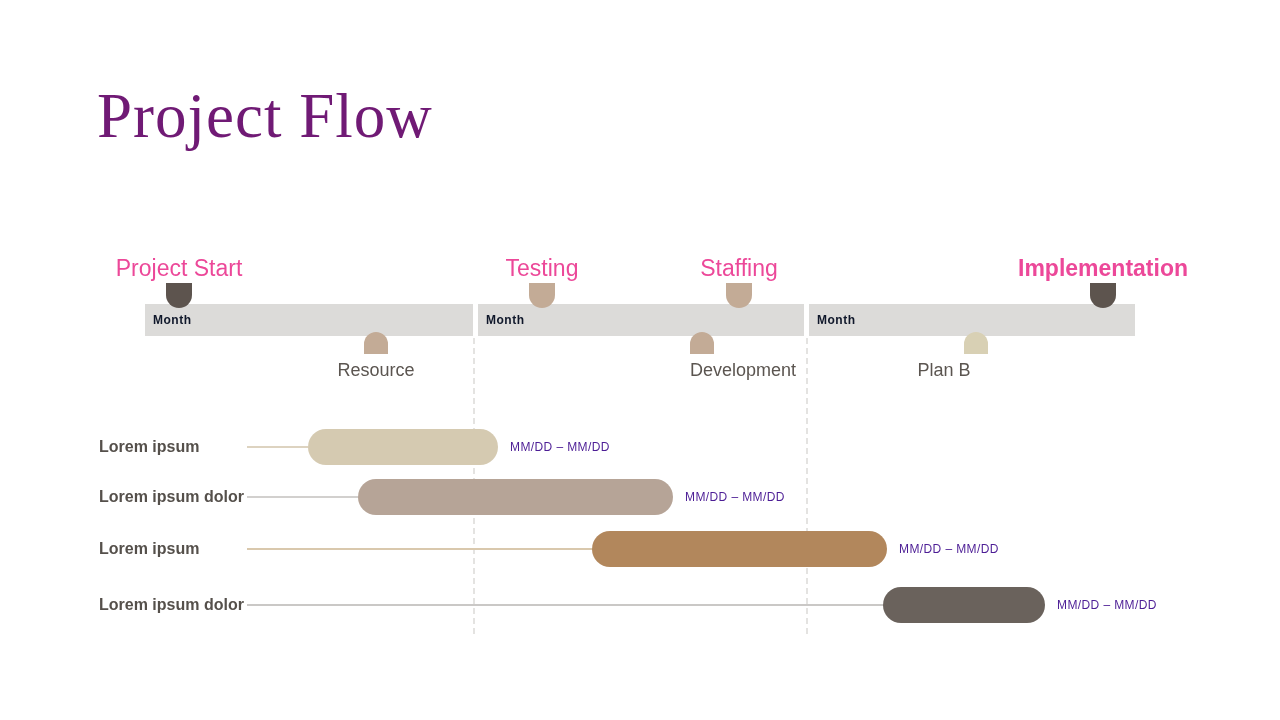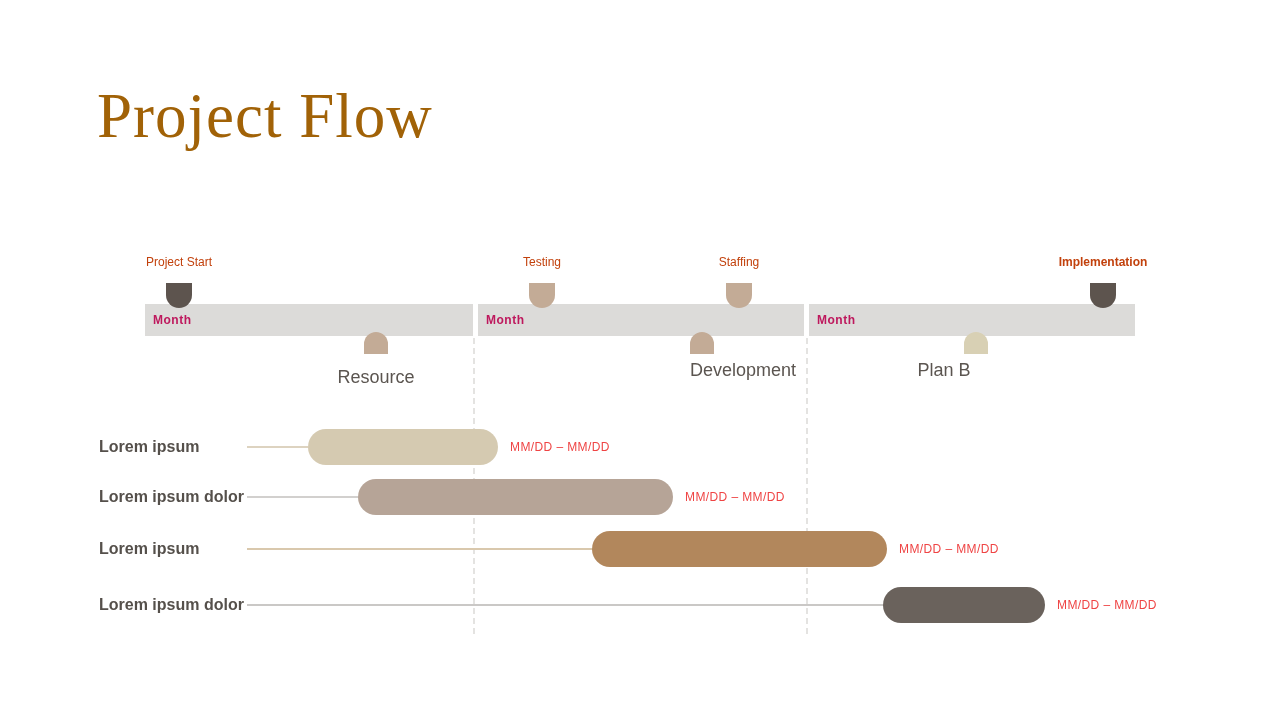--- a/index.html
+++ b/index.html
@@ -1,53 +1,53 @@
 <!DOCTYPE html>
 <html><head>
 <meta charset="utf-8">
 <style>
   html,body{margin:0;padding:0;background:#fff;}
   .slide{position:relative;width:1280px;height:720px;background:#ffffff;overflow:hidden;
          font-family:"Liberation Sans",sans-serif;}
 
   
   .title{position:absolute;left:97px;top:82px;font-family:"Liberation Serif",serif;
-         font-size:63px;line-height:1.1;color:#a16207;letter-spacing:1px;font-weight:400;}
+         font-size:63px;line-height:1.1;color:#701a75;letter-spacing:1px;font-weight:400;}
 
   
   .ms-label-top{position:absolute;top:255px;transform:translateX(-50%);
-                font-size:12px;color:#c2410c;white-space:nowrap;}
+                font-size:23px;color:#ec4899;white-space:nowrap;}
   .ms-label-bottom{position:absolute;top:360px;transform:translateX(-50%);
                    font-size:18px;color:#5b5550;white-space:nowrap;}
   .marker-top{position:absolute;top:283px;width:26px;height:25px;
               border-radius:0 0 13px 13px;transform:translateX(-50%);z-index:3;}
   .marker-bottom{position:absolute;top:332px;width:24px;height:22px;
                  border-radius:12px 12px 0 0;transform:translateX(-50%);z-index:3;}
   .mt-1{left:179px;} .mt-2{left:542px;} .mt-3{left:739px;} .mt-4{left:1103px;}
   .mb-1{left:376px;} .mb-2{left:702px;} .mb-3{left:976px;}
   .ml-1{left:179px;} .ml-2{left:542px;} .ml-3{left:739px;} .ml-4{left:1103px;font-weight:bold;}
-  .mlb-1{left:376px;margin-top:7px;} .mlb-2{left:701px;margin-left:42px;} .mlb-3{left:944px;}
+  .mlb-1{left:376px;} .mlb-2{left:701px;margin-left:42px;} .mlb-3{left:944px;}
 
   .month-seg{position:absolute;top:304px;height:32px;background:#dcdbd9;z-index:2;}
   .seg-1{left:145px;width:328px;} .seg-2{left:478px;width:326px;} .seg-3{left:809px;width:326px;}
   .month-seg span{display:block;padding-left:8px;line-height:32px;font-size:12px;
-                  font-weight:bold;color:#be185d;letter-spacing:0.5px;}
+                  font-weight:bold;color:#0f172a;letter-spacing:0.5px;}
 
   .vdash{position:absolute;top:338px;height:296px;width:0;
          border-left:2px dashed #e4e3e1;z-index:0;}
   .vd-1{left:473px;} .vd-2{left:806px;}
 
   
   .g-row{position:absolute;left:0;width:1280px;height:36px;z-index:1;padding-left:36px;}
   .gr-1{top:429px;} .gr-2{top:479px;} .gr-3{top:531px;} .gr-4{top:587px;}
   .g-label{position:absolute;left:99px;top:0;line-height:36px;font-size:16px;
            font-weight:bold;color:#55504b;white-space:nowrap;}
   .g-line{position:absolute;top:17px;height:2px;}
   .g-bar{position:absolute;top:0;height:36px;border-radius:18px;}
-  .g-date{position:absolute;top:0;line-height:36px;font-size:12px;color:#ef4444;
+  .g-date{position:absolute;top:0;line-height:36px;font-size:12px;color:#4c1d95;
           letter-spacing:0.4px;white-space:nowrap;}
   .gr-1 .g-line{left:247px;width:61px;background:#ddd3c0;}
   .gr-1 .g-bar{left:308px;width:190px;}
   .gr-1 .g-date{left:510px;}
   .gr-2 .g-line{left:247px;width:111px;background:#d2d0ce;}
   .gr-2 .g-bar{left:358px;width:315px;}
   .gr-2 .g-date{left:685px;}
   .gr-3 .g-line{left:247px;width:345px;background:#d9c8ad;}
   .gr-3 .g-bar{left:592px;width:295px;}
   .gr-3 .g-date{left:899px;}

